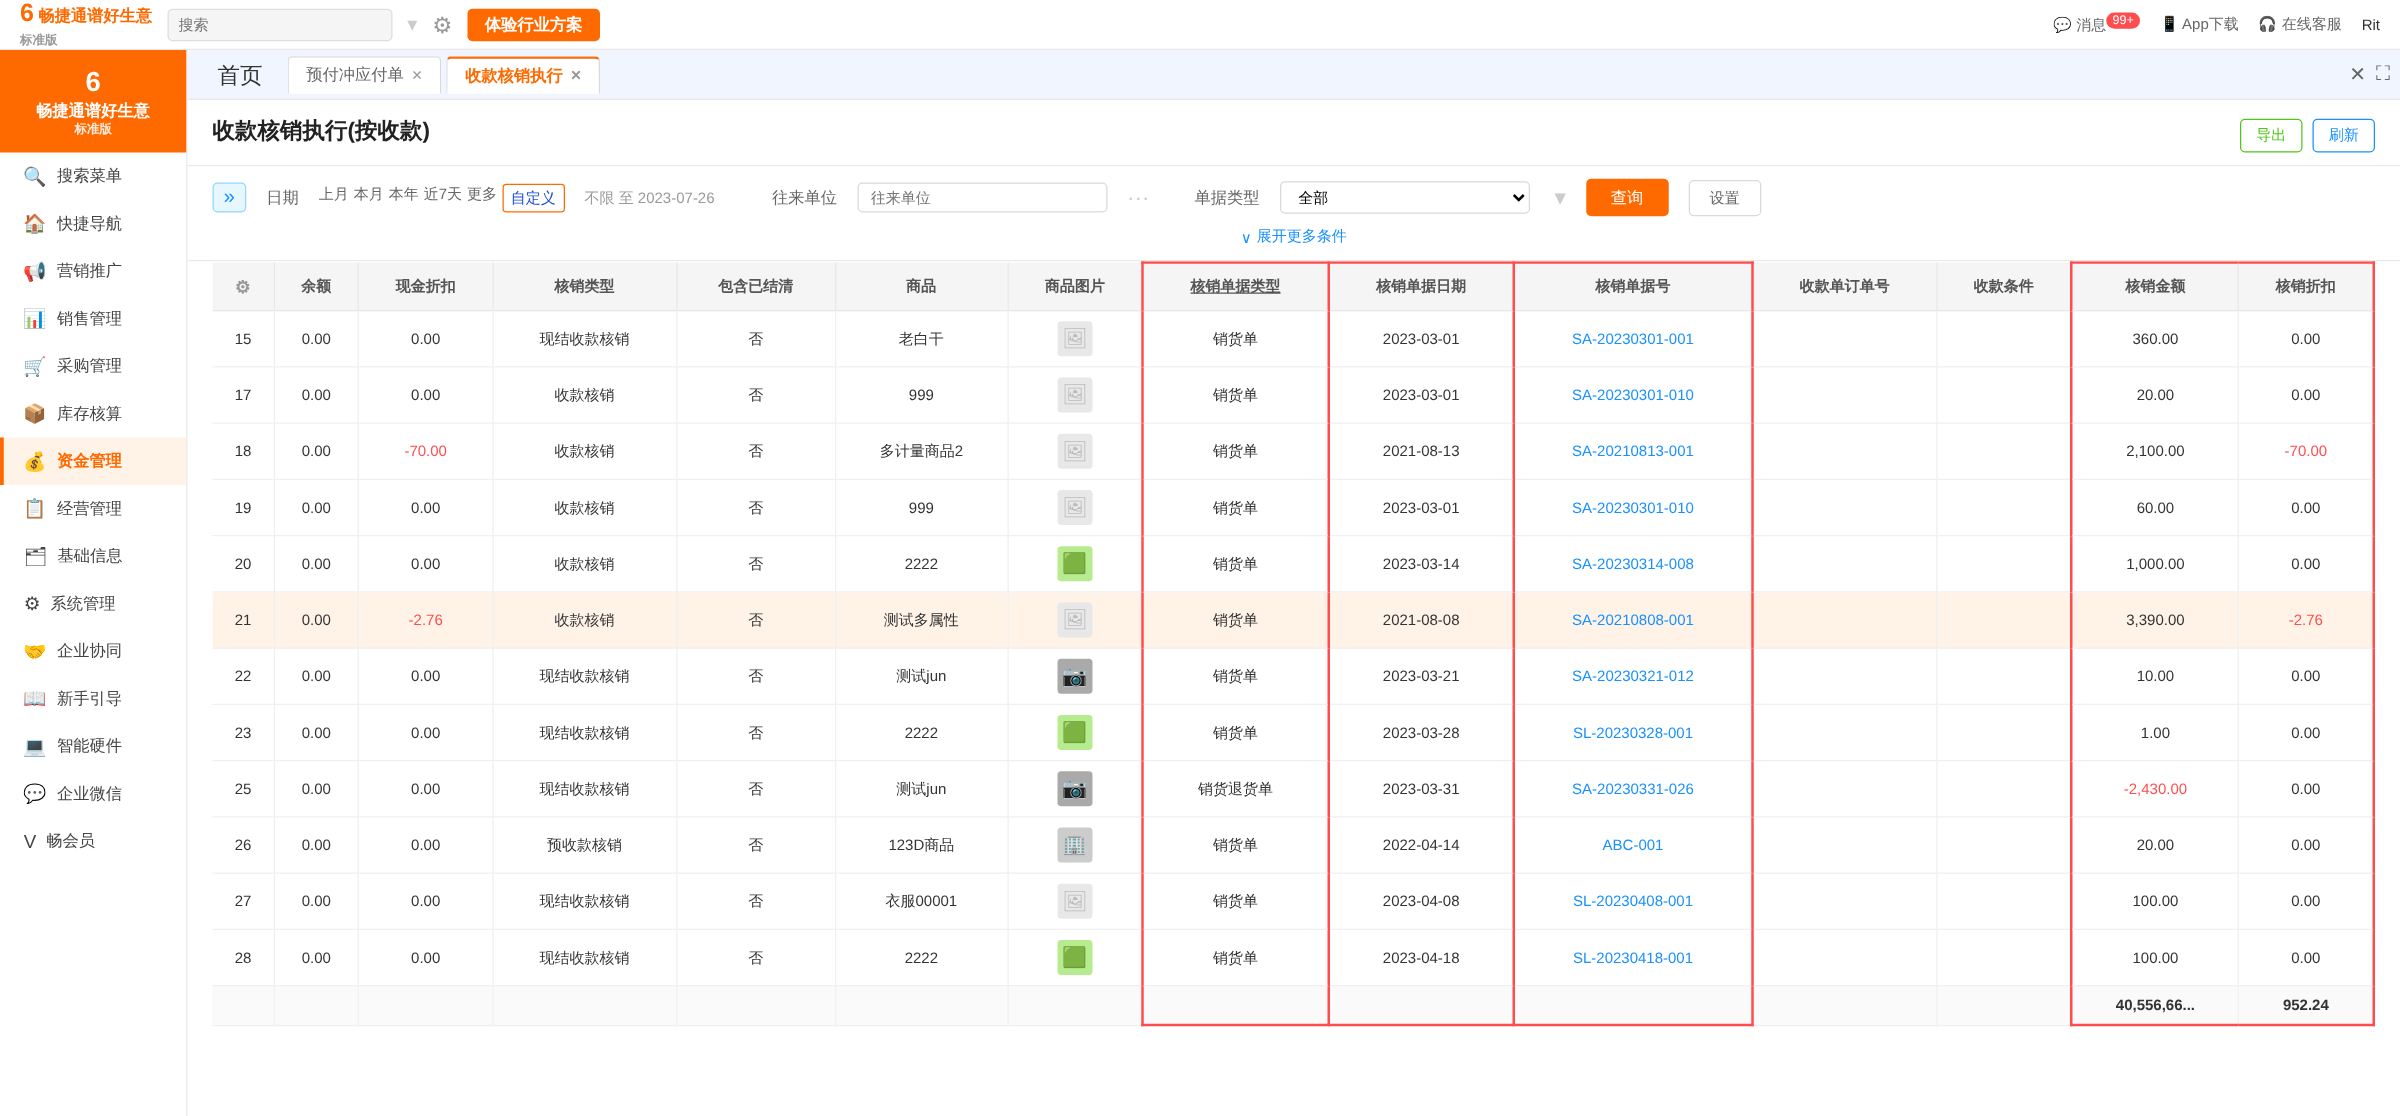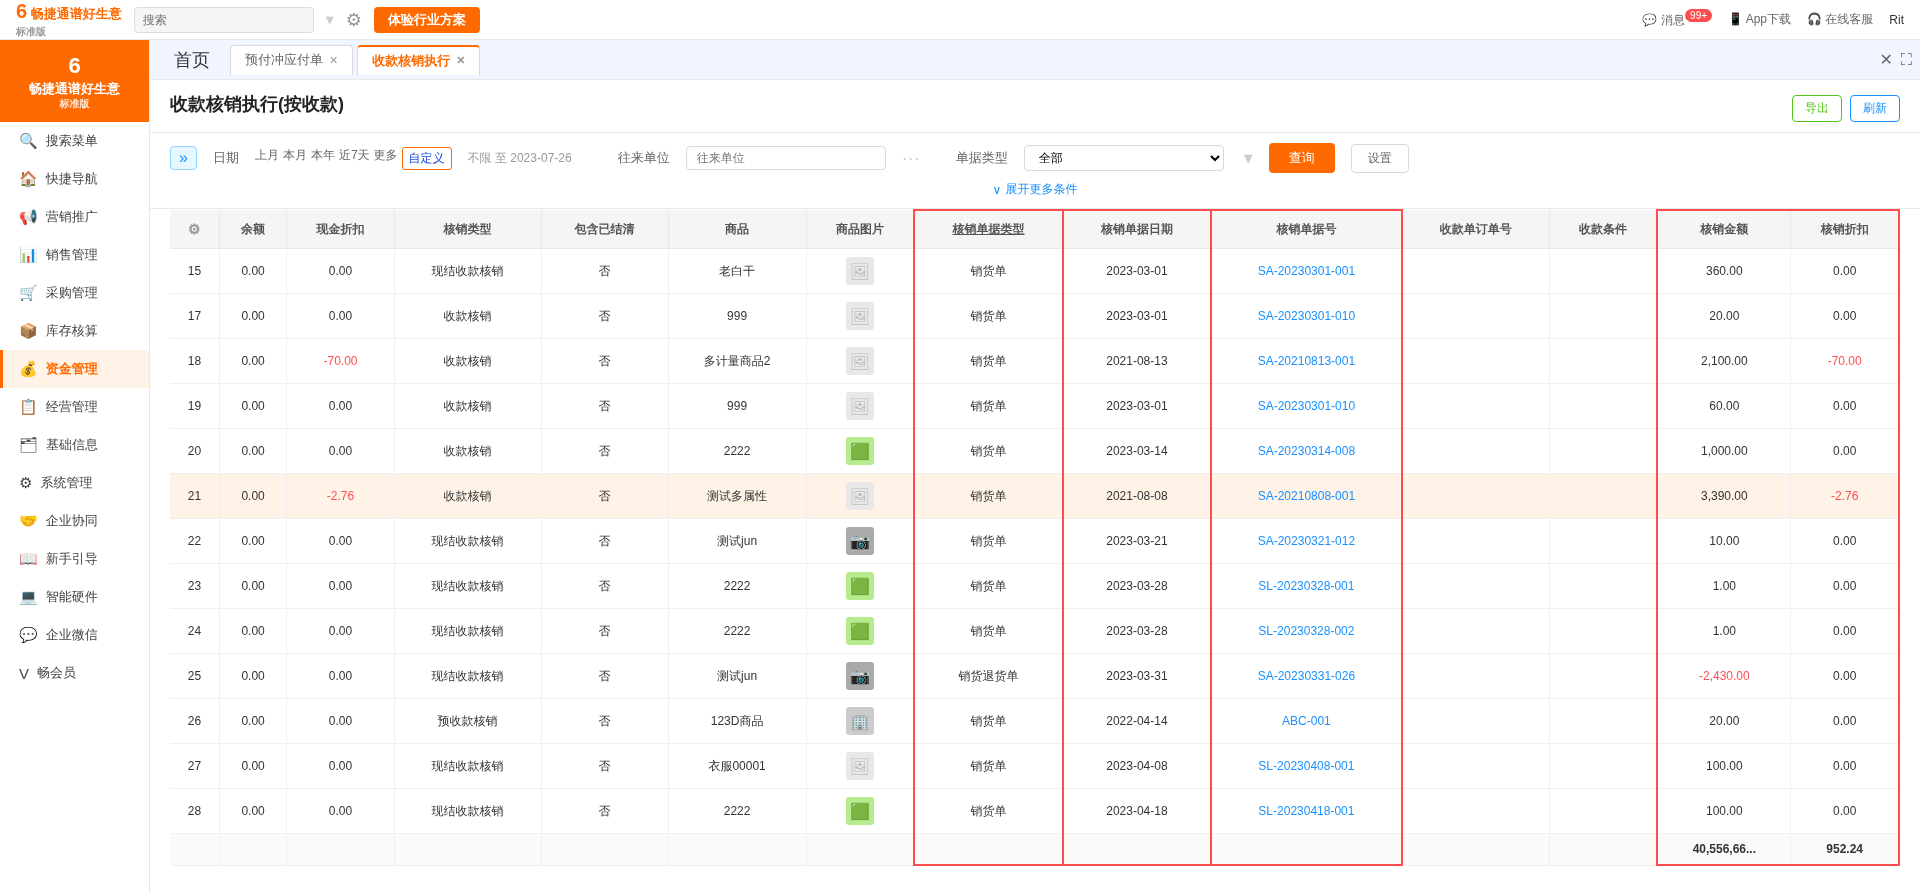--- a/index.html
+++ b/index.html
@@ -603,36 +603,20 @@
     <td style="text-align:center;"><div class="img-placeholder" style="background:#b7eb8f;">🟩</div></td>
     <td style="border-left:2px solid #ff4d4f; border-right:2px solid #ff4d4f;">销货单</td>
     <td style="border-right:2px solid #ff4d4f;">2023-03-28</td>
     <td style="border-left:2px solid #ff4d4f; border-right:2px solid #ff4d4f;"><span class="link-cell">SL-20230328-001</span></td>
     <td></td>
     <td></td>
     <td class="" style="border-left:2px solid #ff4d4f;">1.00</td>
     <td class="" style="border-right:2px solid #ff4d4f;">0.00</td>
   </tr>
             <tr>
-    <td>24</td>
-    <td>0.00</td>
-    <td class="">0.00</td>
-    <td>现结收款核销</td>
-    <td>否</td>
-    <td>2222</td>
-    <td style="text-align:center;"><div class="img-placeholder" style="background:#b7eb8f;">🟩</div></td>
-    <td style="border-left:2px solid #ff4d4f; border-right:2px solid #ff4d4f;">销货单</td>
-    <td style="border-right:2px solid #ff4d4f;">2023-03-28</td>
-    <td style="border-left:2px solid #ff4d4f; border-right:2px solid #ff4d4f;"><span class="link-cell">SL-20230328-002</span></td>
-    <td></td>
-    <td></td>
-    <td class="" style="border-left:2px solid #ff4d4f;">1.00</td>
-    <td class="" style="border-right:2px solid #ff4d4f;">0.00</td>
-  </tr>
-            <tr>
     <td>25</td>
     <td>0.00</td>
     <td class="">0.00</td>
     <td>现结收款核销</td>
     <td>否</td>
     <td>测试jun</td>
     <td style="text-align:center;"><div class="img-placeholder" style="background:#aaa;">📷</div></td>
     <td style="border-left:2px solid #ff4d4f; border-right:2px solid #ff4d4f;">销货退货单</td>
     <td style="border-right:2px solid #ff4d4f;">2023-03-31</td>
     <td style="border-left:2px solid #ff4d4f; border-right:2px solid #ff4d4f;"><span class="link-cell">SA-20230331-026</span></td>

